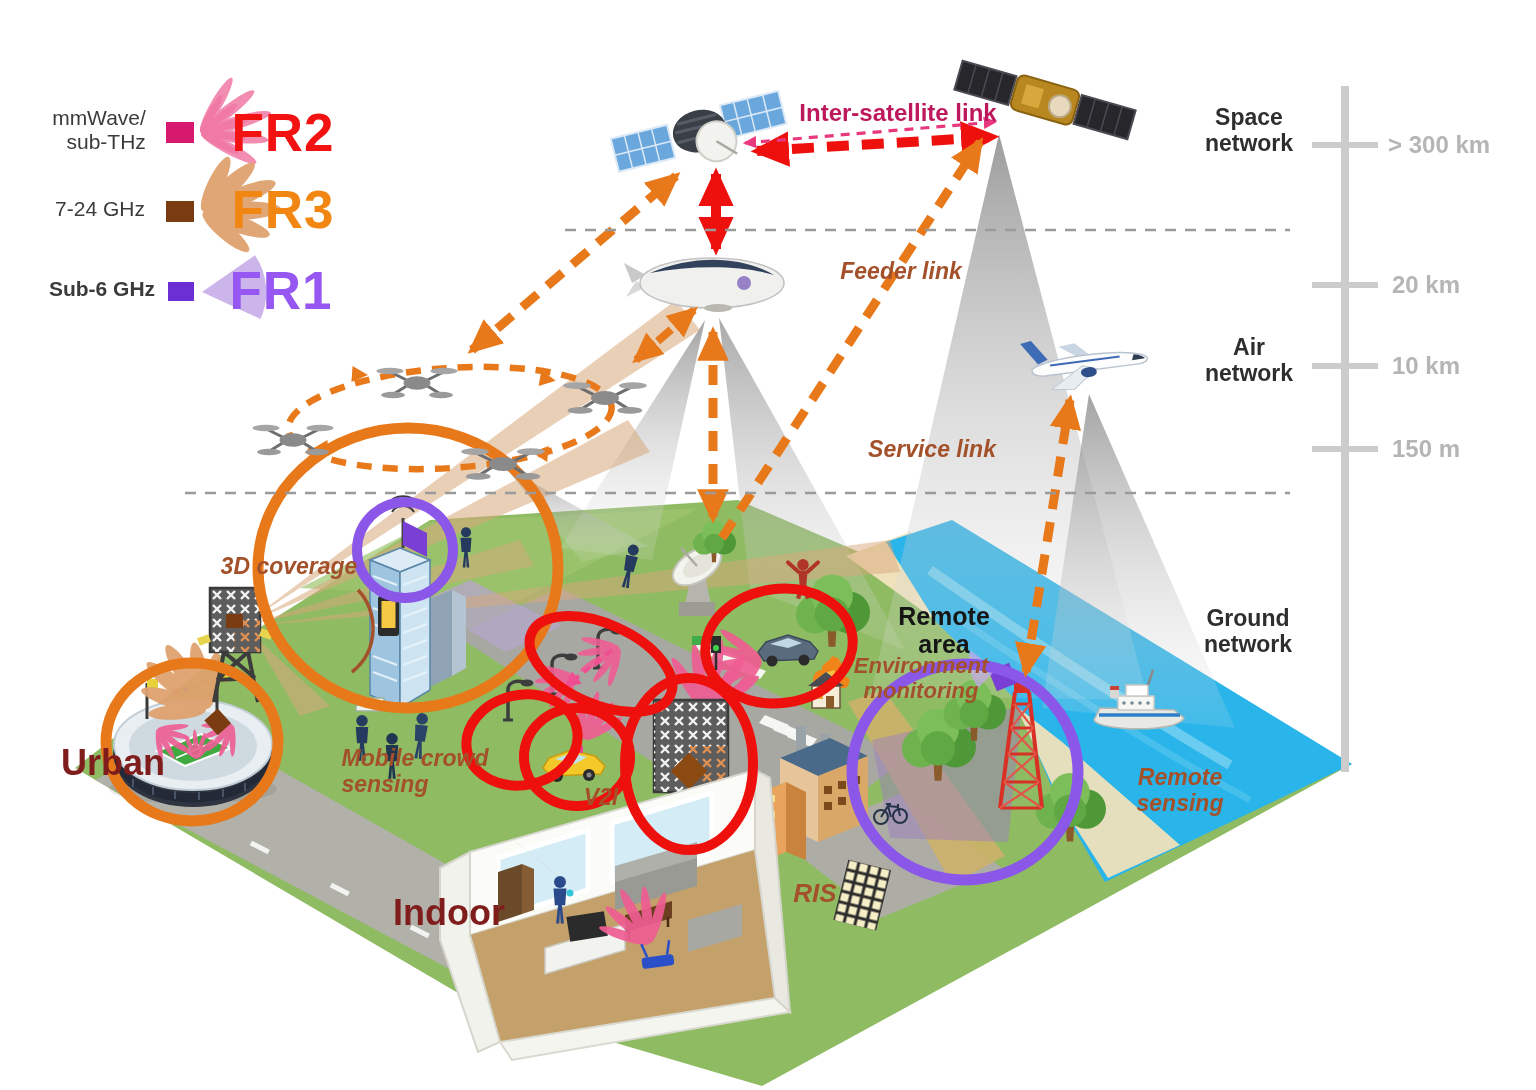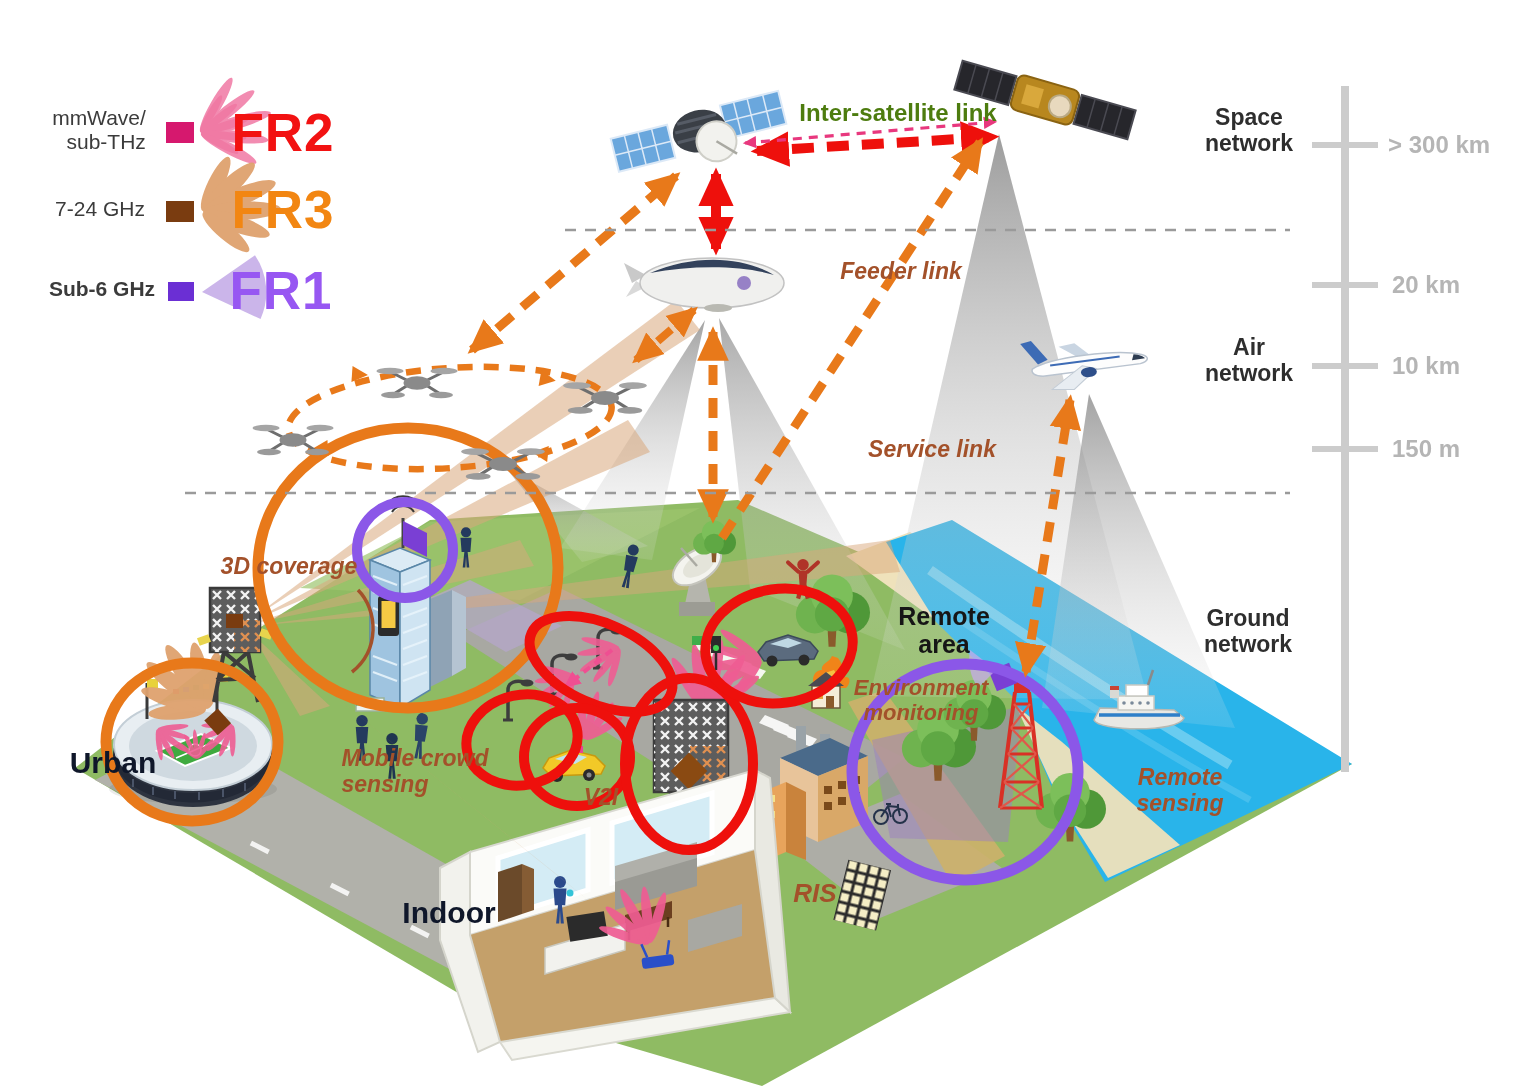--- a/index.html
+++ b/index.html
@@ -2,23 +2,23 @@
 <html><head>
 <meta charset="utf-8">
 <style>
   html,body{margin:0;padding:0;background:#fff;}
   .stage{position:relative;width:1536px;height:1090px;background:#ffffff;overflow:hidden;
          font-family:"Liberation Sans","DejaVu Sans",sans-serif;}
   svg.scene{position:absolute;left:0;top:0;}
   .lbl{position:absolute;transform:translate(-50%,-50%);white-space:pre-line;text-align:center;line-height:1.12;}
   .lbl-band{color:#3b3b3b;font-size:21px;font-weight:500;}
   .lbl-fr{font-size:53px;font-weight:800;letter-spacing:1px;}
-  .lbl-pink{color:#4d7c0f;font-size:24px;font-weight:700;}
+  .lbl-pink{color:#be185d;font-size:24px;font-weight:700;}
   .lbl-brown{color:#a3512a;font-size:23px;font-weight:700;font-style:italic;}
-  .lbl-black{color:#0f172a;font-size:30px;font-weight:800;}
+  .lbl-black{color:#7f1d1d;font-size:36px;font-weight:800;}
   .lbl-black-sm{color:#161616;font-size:25px;font-weight:800;}
   .lbl-layer{color:#2e2e2e;font-size:23px;font-weight:700;}
   .lbl-tick{position:absolute;color:#b5b5b5;font-size:24px;font-weight:700;transform:translate(0,-50%);white-space:nowrap;}
 </style>
 </head>
 <body>
 
 <div class="stage">
 
 <svg class="scene" width="1536" height="1090" viewBox="0 0 1536 1090">
@@ -503,18 +503,18 @@
 
 <div class="lbl lbl-black" style="left:113px;top:763px;">Urban</div>
 <div class="lbl lbl-brown" style="left:289px;top:567px;">3D coverage</div>
 <div class="lbl lbl-brown" style="left:415px;top:772px;text-align:left;">Mobile crowd
 sensing</div>
 <div class="lbl lbl-black" style="left:449px;top:913px;">Indoor</div>
 <div class="lbl lbl-brown" style="left:601px;top:798px;">V2I</div>
 <div class="lbl lbl-brown" style="left:815px;top:894px;font-size:26px;">RIS</div>
 <div class="lbl lbl-black-sm" style="left:944px;top:630px;">Remote
 area</div>
-<div class="lbl lbl-brown" style="left:921px;top:701px;font-size:22px;">Environment
+<div class="lbl lbl-brown" style="left:921px;top:679px;font-size:22px;">Environment
 monitoring</div>
 <div class="lbl lbl-brown" style="left:1180px;top:791px;">Remote
 sensing</div>
 
 </div>
 
 </body></html>

